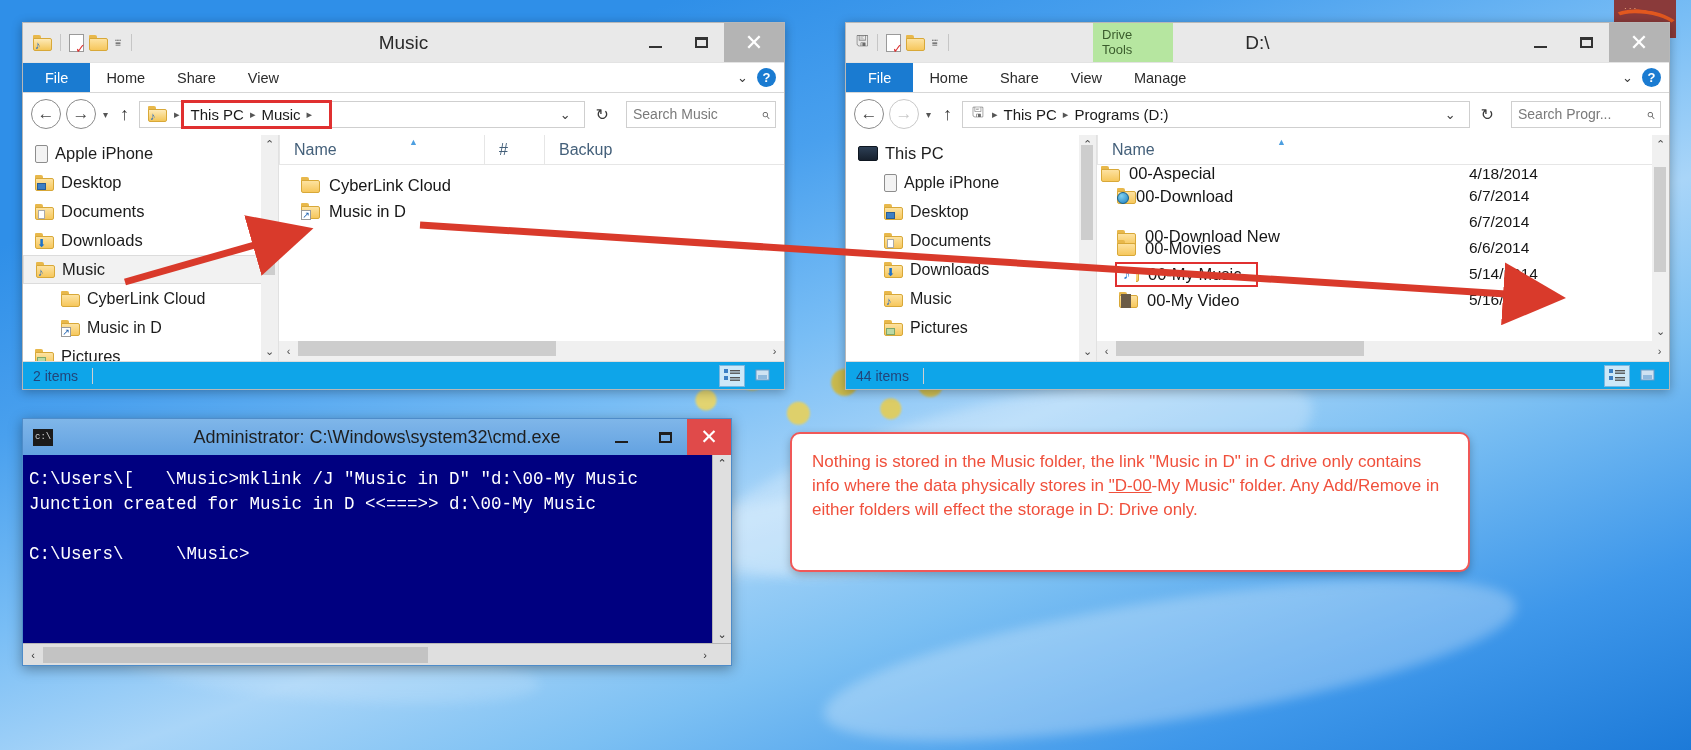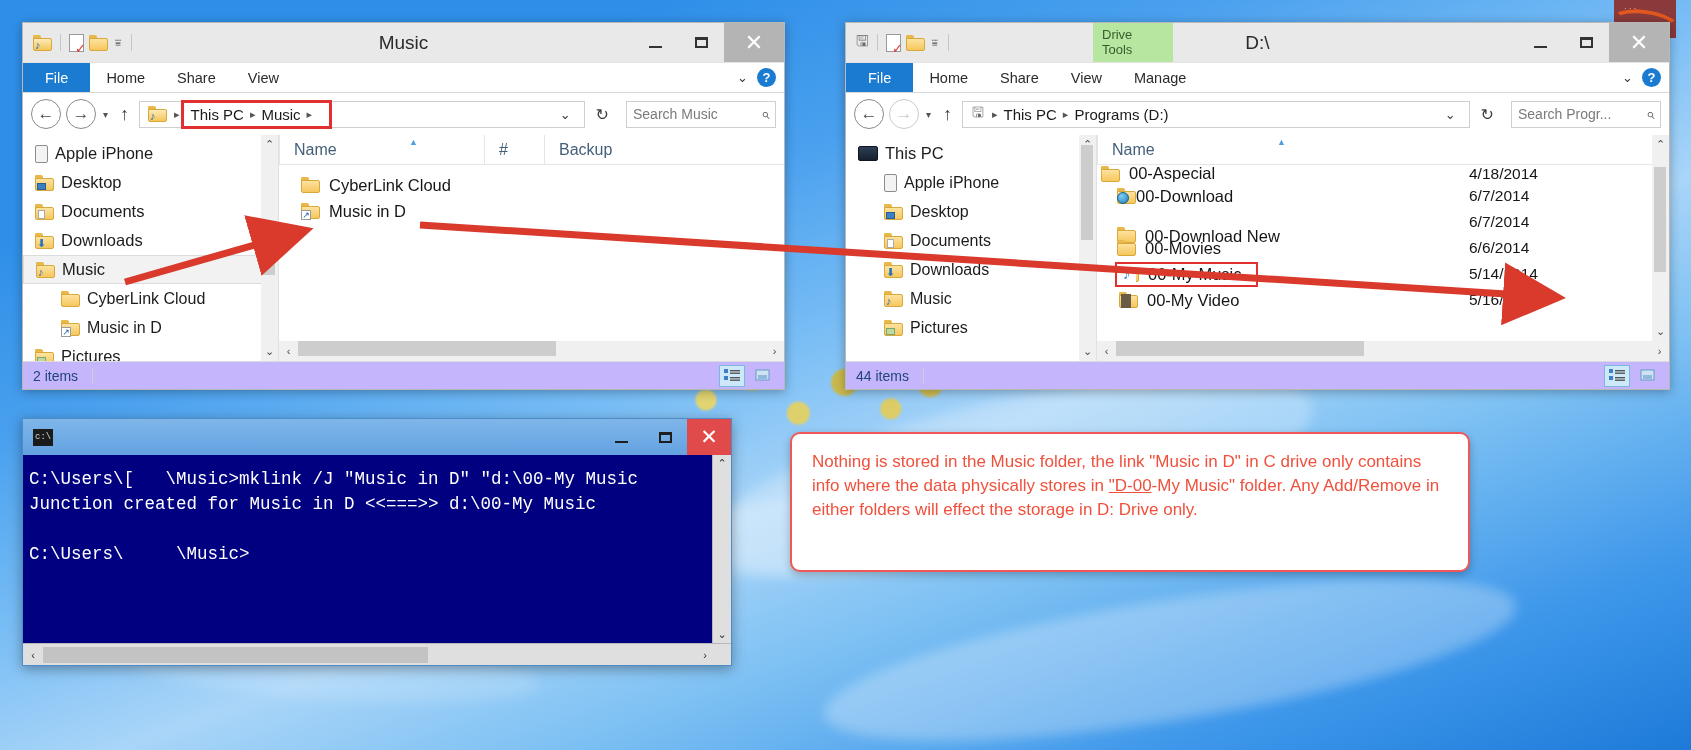--- a/index.html
+++ b/index.html
@@ -143,21 +143,21 @@
   .rows { flex:1; overflow:hidden; padding-top:7px;}
   .frow { height:26px; display:flex; align-items:center; font-size:16.5px; color:#161616; padding-left:22px; gap:9px; white-space:nowrap;}
   .frow .datecell { position:absolute; font-size:15.5px; color:#161616;}
 
   .hscrollwrap { height:20px; display:flex; align-items:center; background:#f0f0f0; flex:none;}
   .hs-arw { width:19px; text-align:center; font-size:11px; color:#4a4a4a;}
   .hthumb { height:15px; background:#cdcdcd; }
   .hs-track { flex:1; height:100%; }
 
   .statusbar {
-    height:28px; background:#c4b5fd; border-top:1px solid #dcdcdc;
+    height:28px; background:#0ea5e9; border-top:1px solid #dcdcdc;
     display:flex; align-items:center; padding-left:10px; font-size:14px; color:#22457a; flex:none;
     position:relative;
   }
   .status-sep { width:1px; height:16px; background:#cfcfcf; margin-left:14px;}
   .viewbtns { position:absolute; right:8px; display:flex; gap:5px; align-items:center;}
   .vbtn { width:26px;height:22px; display:flex; align-items:center; justify-content:center;}
   .vbtn.active { background:#cde8f8; border:1px solid #7cb7de; }
 
   
   .ficon { width:19px; height:16px; position:relative; flex:none; }
@@ -596,21 +596,21 @@
                 <span class="ficon">
                   <span class="tab"></span>
                   <span class="bdy"></span>
                   <span style="position:absolute;left:0;bottom:0;width:12px;height:12px;border-radius:50%;background:radial-gradient(circle at 35% 30%,#7fd0f0,#1f7fbf);border:1px solid #15608f;"></span>
                 </span>
                 <span>00-Download</span>
               </span>
               <span class="datecell" style="left: 372px;">6/7/2014</span>
             </div>
             <div class="frow" style="position: relative; padding-left: 20px;">
-              <span style="display: flex; align-items: flex-start; gap: 9px; margin-top: 28px;">
+              <span style="display: flex; align-items: flex-end; gap: 9px; margin-top: 28px;">
                 <span class="ficon">
                   <span class="tab"></span>
                   <span class="bdy"></span>
                 </span>
                 <span>00-Download New</span>
               </span>
               <span class="datecell" style="left: 372px;">6/7/2014</span>
             </div>
             <div class="frow" style="position: relative; padding-left: 20px;">
               <span style="display: flex; align-items: center; gap: 9px;">
@@ -681,20 +681,21 @@
               <rect x="3" y="6" width="9" height="4" fill="#8fb9de"></rect>
             </svg>
         </div>
       </div>
     </div>
   </div>
 
   <div class="cmdwin">
     <div class="cmd-title">
       <div class="cmd-ico">c:\</div>
+      <div class="cmd-titletext">Administrator: C:\Windows\system32\cmd.exe</div>
       <div class="cmd-btns">
         <div class="cmd-btn">
           <span style="display:block;width:13px;height:2px;background:#1e1e1e;margin-top:9px;"></span>
         </div>
         <div class="cmd-btn">
           <span style="display:block;width:13px;height:11px;border:2px solid #1e1e1e;border-top-width:3px;"></span>
         </div>
         <div class="cmd-btn close">✕</div>
       </div>
     </div>

